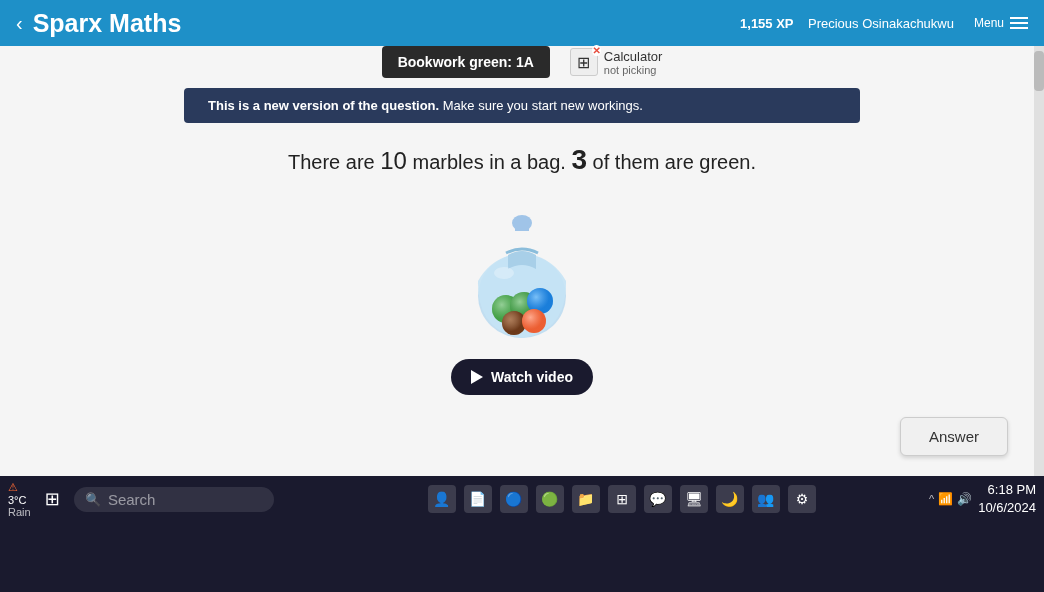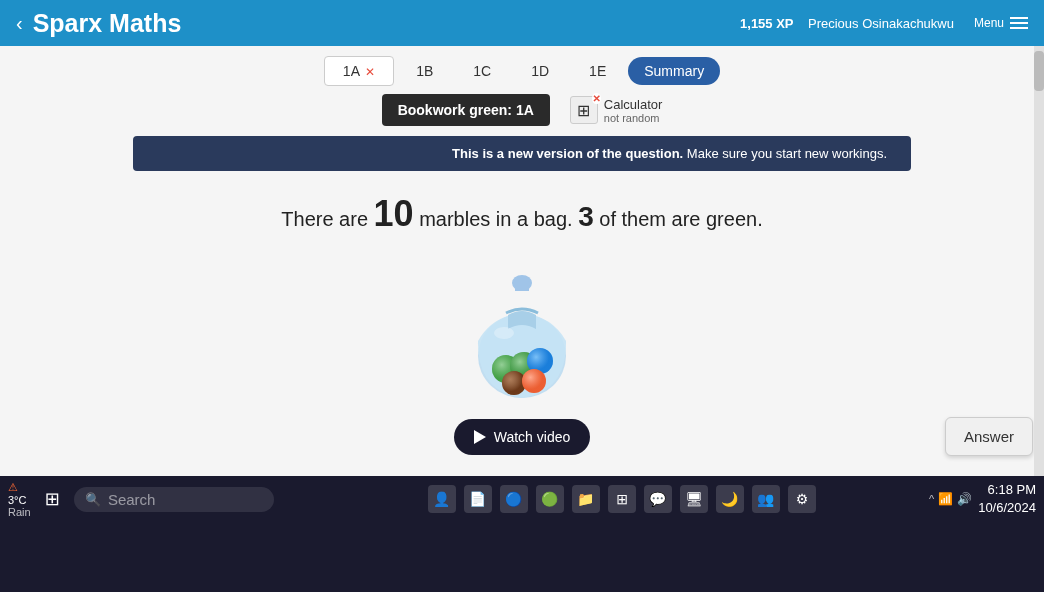--- a/index.html
+++ b/index.html
@@ -140,22 +140,22 @@
     }
 
     
     .new-version-banner {
       background: #2a3a5c;
       color: white;
       padding: 10px 24px;
       border-radius: 4px;
       font-size: 13px;
       margin-bottom: 16px;
-      width: 778px;
-      text-align: right;
+      width: 676px;
+      text-align: left;
     }
     .new-version-banner strong {
       font-weight: bold;
     }
 
     
     .question-area {
       text-align: center;
       font-size: 20px;
       color: #222;
@@ -186,37 +186,38 @@
       color: white;
       border: none;
       padding: 10px 20px;
       border-radius: 20px;
       font-size: 14px;
       cursor: pointer;
       display: flex;
       align-items: center;
       gap: 8px;
       margin-top: 8px;
+      font-weight: bold;
     }
     .play-icon {
       width: 0;
       height: 0;
       border-top: 7px solid transparent;
       border-bottom: 7px solid transparent;
       border-left: 12px solid white;
     }
 
     
     .answer-btn {
       position: absolute;
-      right: 11px;
+      right: 36px;
       bottom: 20px;
       background: #f0f0f0;
       border: 1px solid #ccc;
-      padding: 10px 18px;
+      padding: 10px 28px;
       border-radius: 6px;
       font-size: 15px;
       cursor: pointer;
       color: #333;
       font-weight: 500;
       box-shadow: 0 2px 4px rgba(0,0,0,0.15);
     }
 
     
     .taskbar {
@@ -328,64 +329,43 @@
     <span class="hamburger">
       <span></span>
         <span></span>
         <span></span>
     </span>
   </span>
 </div>
 
 <div class="main-content">
 
-  <div class="tabs">
-    <button class="tab active">
-      <span>1A</span>
-      <span class="tab-x">✕</span>
-    </button>
-    <button class="tab">
-      <span>1B</span>
-    </button>
-    <button class="tab">
-      <span>1C</span>
-    </button>
-    <button class="tab">
-      <span>1D</span>
-    </button>
-    <button class="tab">
-      <span>1E</span>
-    </button>
-    <button class="tab summary-tab">
-      <span>Summary</span>
-    </button>
-  </div>
 
   <div class="bookwork-area">
     <div class="bookwork-code">Bookwork green: 1A</div>
     <div class="calculator-info">
       <div class="calc-icon">
         <span style="font-size:16px;">⊞</span>
         <span class="calc-x" style="position:absolute;right:-4px;top:-4px;background:white;border-radius:50%;font-size:10px;">✕</span>
       </div>
       <div>
         <div>Calculator</div>
-        <div style="font-size:11px;color:#666;">not random</div>
+        <div style="font-size:11px;color:#666;">not picking</div>
       </div>
     </div>
   </div>
 
   <div class="new-version-banner">
     <strong>This is a new version of the question.</strong>
     <span> Make sure you start new workings.</span>
   </div>
 
   <div class="question-area">
     <div>
-      <span>There are </span><span class="big-num" style="font-size:36px;font-weight:bold;">10</span><span> marbles in a bag. </span><span class="big-num" style="font-size:28px;font-weight:bold;">3</span><span> of them are green.</span>
+      <span>There are </span><span class="big-num" style="font-size:24px;font-weight:normal;">10</span><span> marbles in a bag. </span><span class="big-num" style="font-size:28px;font-weight:bold;">3</span><span> of them are green.</span>
     </div>
   </div>
 
   <div class="marble-bag-container">
     <svg class="bag-svg" viewBox="0 0 120 140">
 
       <ellipse cx="60" cy="22" rx="10" ry="8" fill="#a0c4e8"></ellipse>
       <rect x="53" y="18" width="14" height="12" fill="#a0c4e8"></rect>
 
       <ellipse cx="60" cy="95" rx="44" ry="42" fill="#b8d9f0" opacity="0.85"></ellipse>

